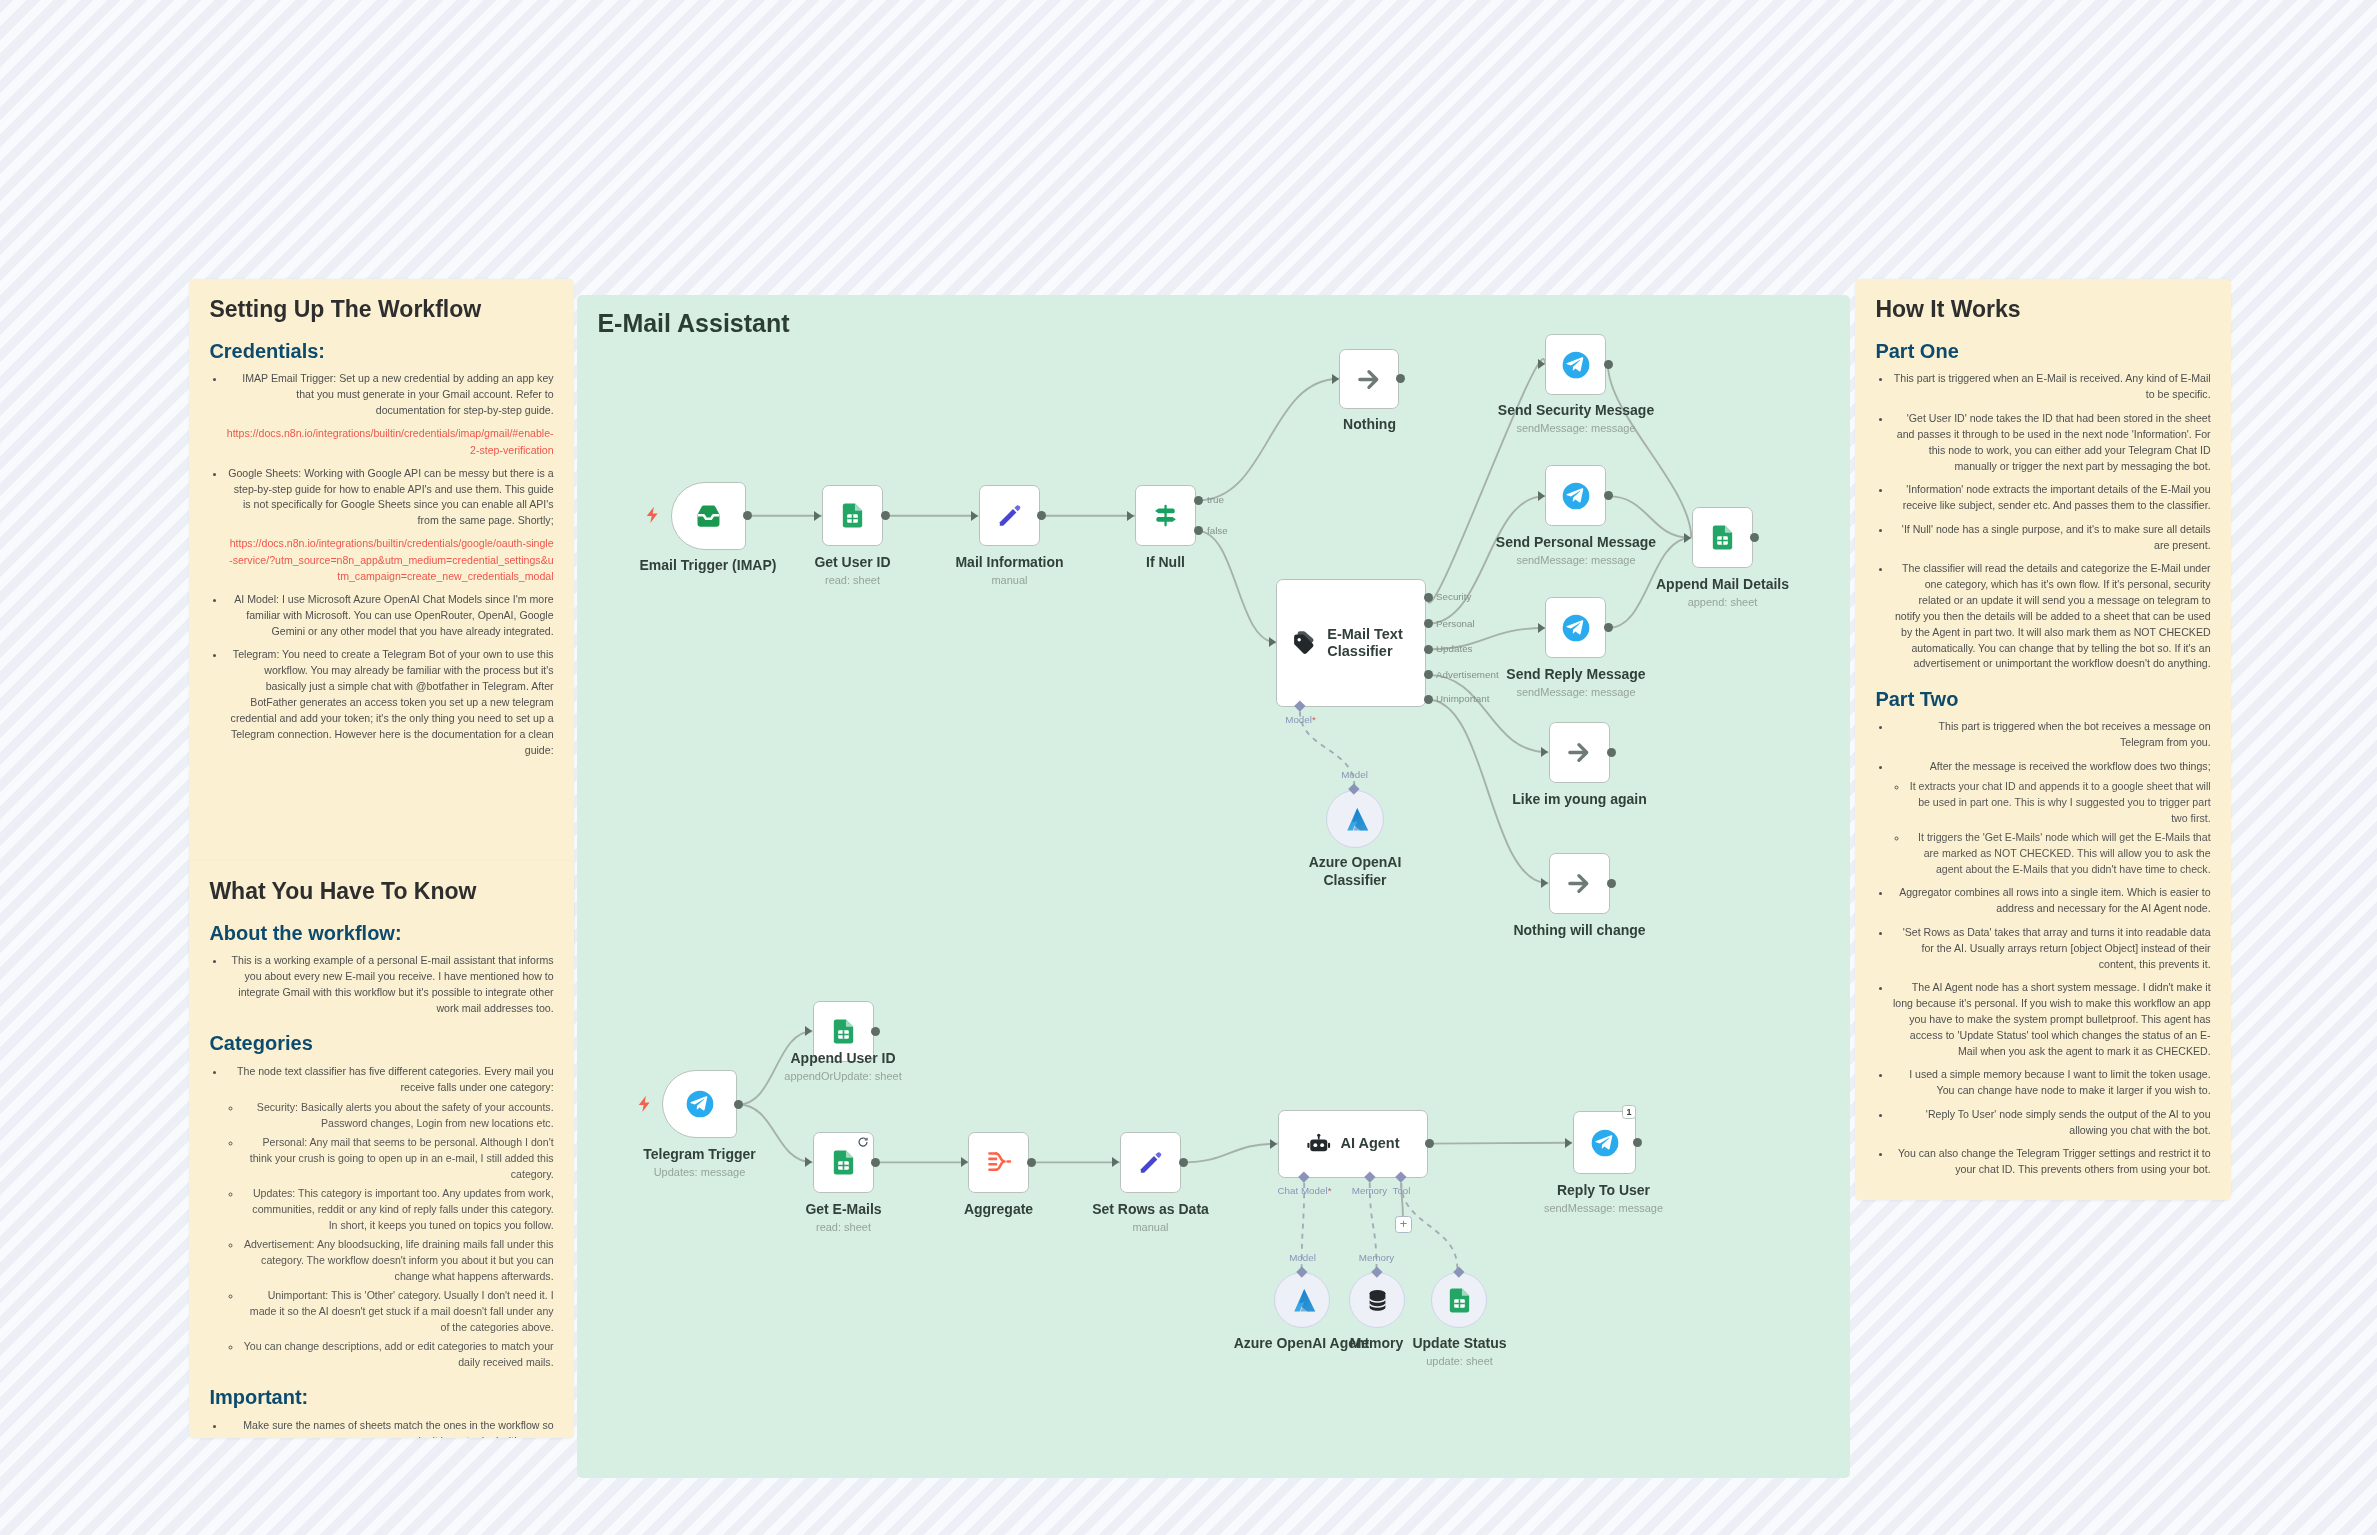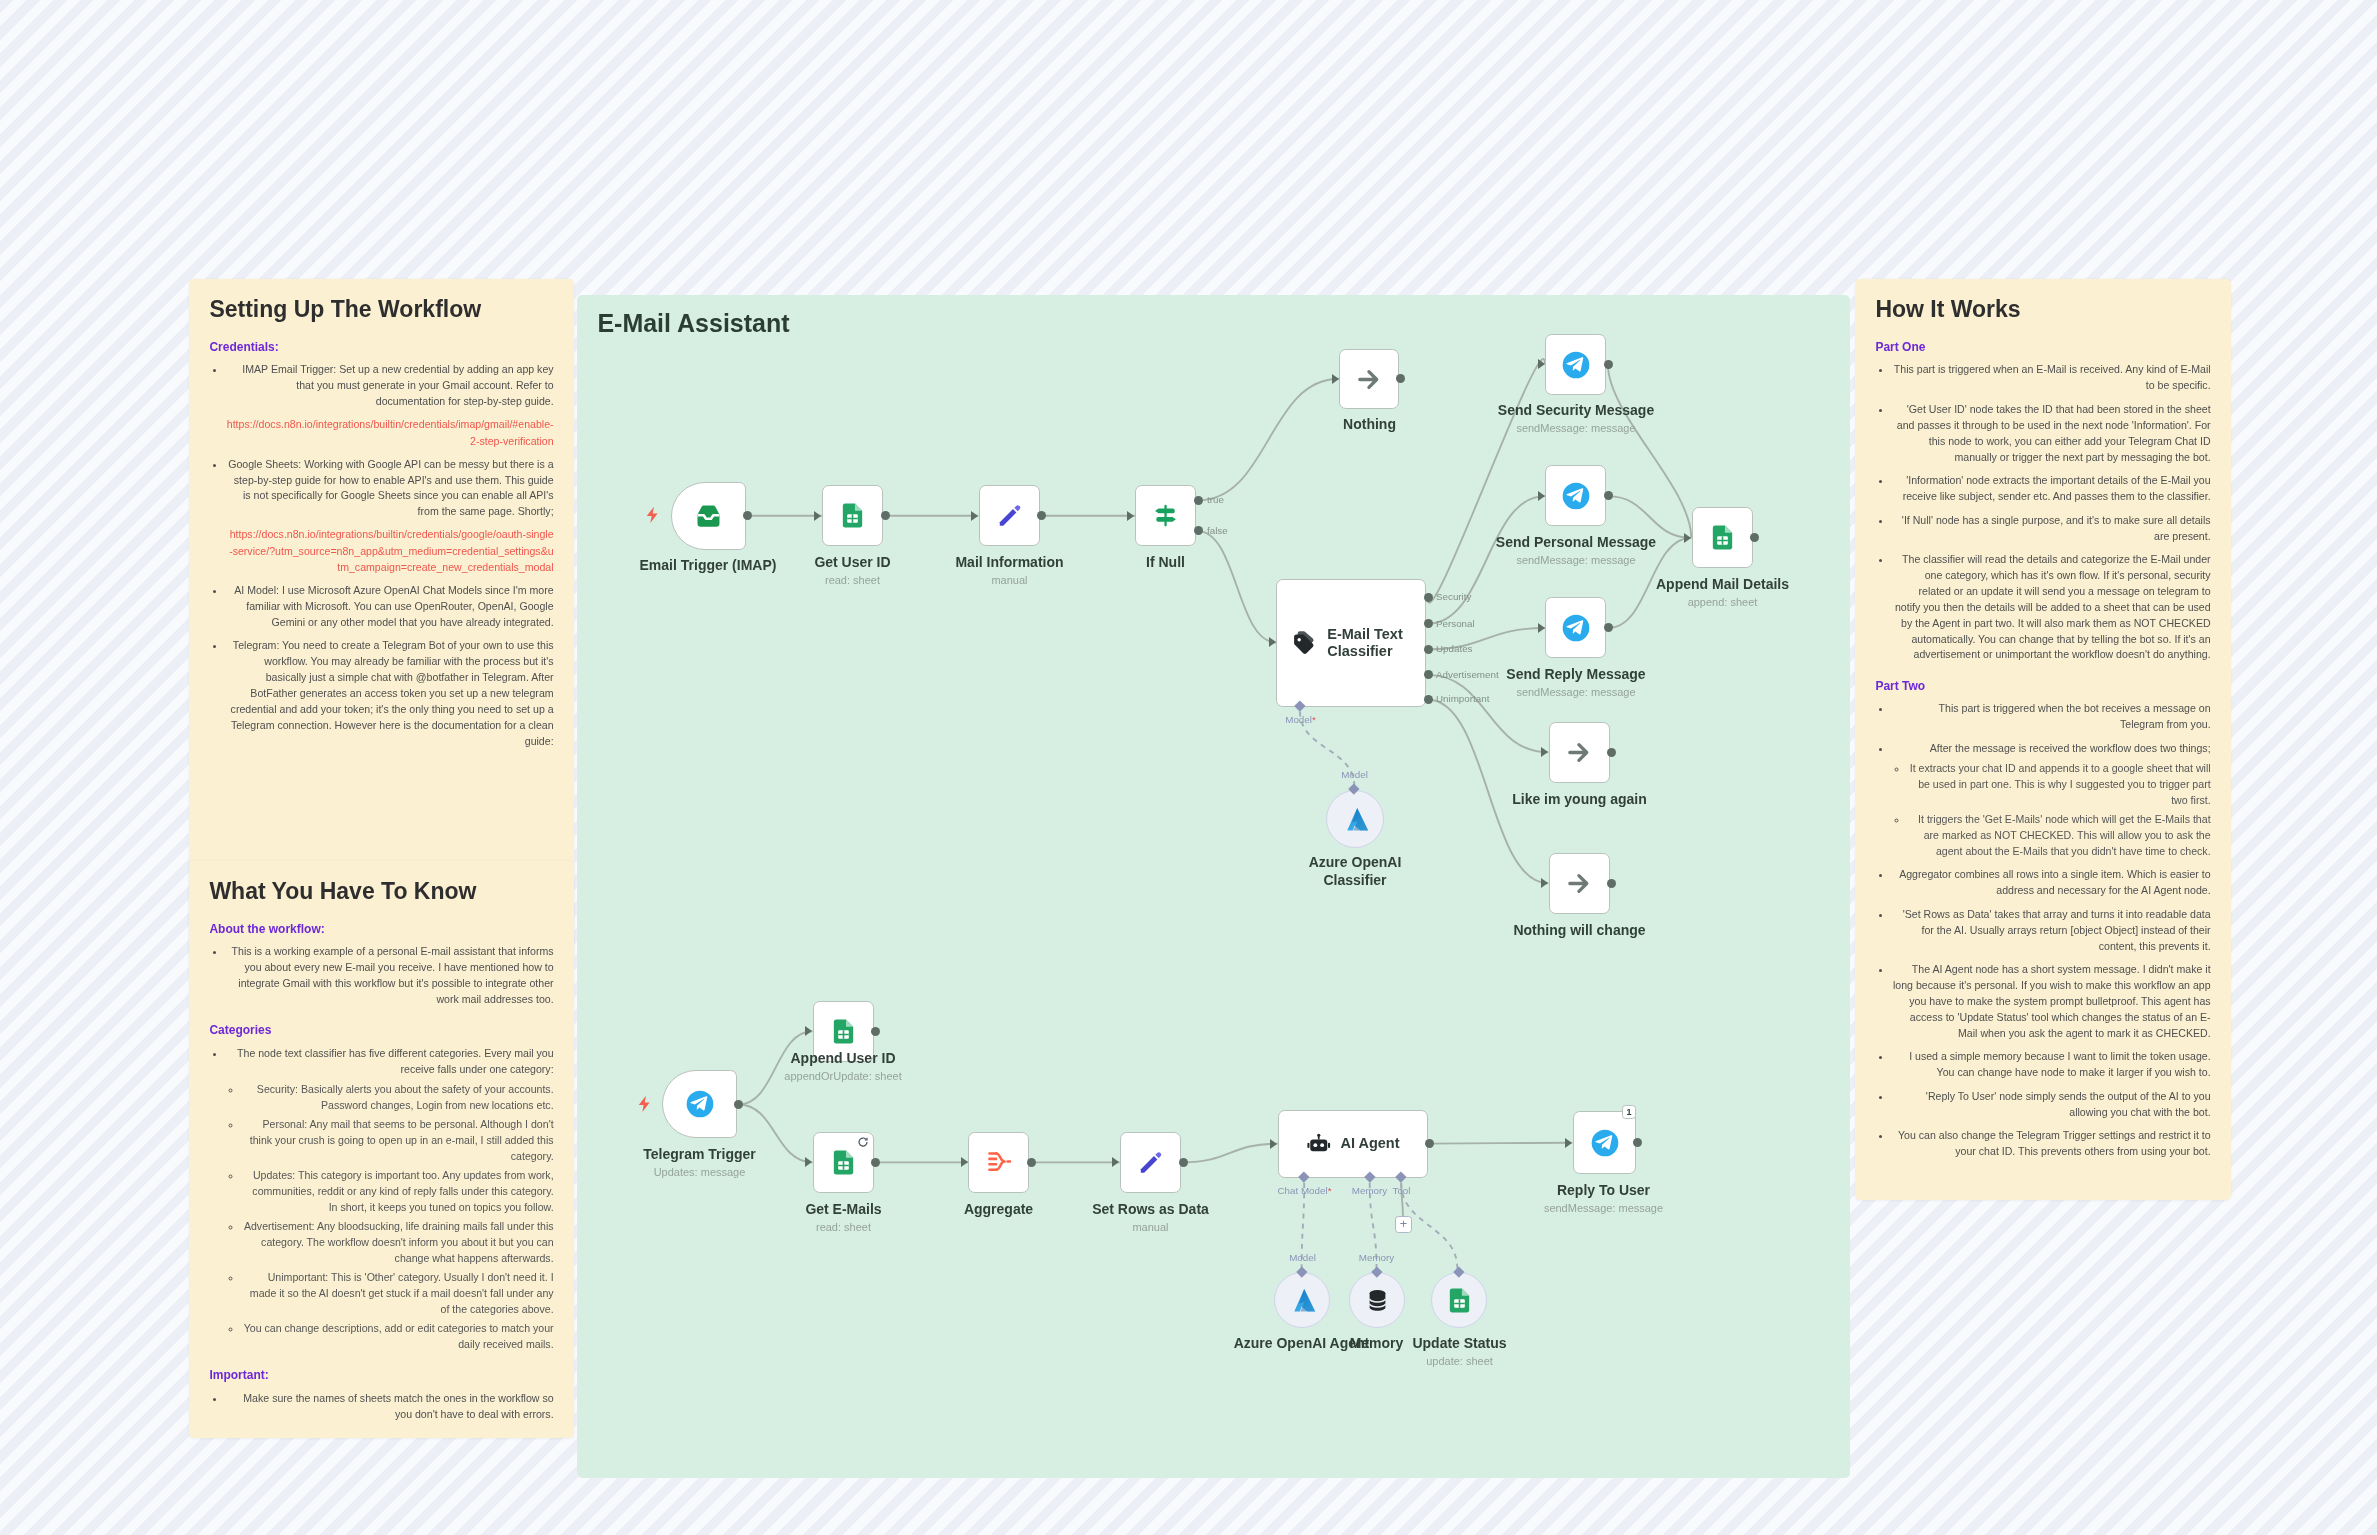--- a/index.html
+++ b/index.html
@@ -1,21 +1,21 @@
 <!DOCTYPE html>
 <html style="font-size:13.6px"><head>
 <meta charset="utf-8">
 <style>
   html,body{margin:0;padding:0;background:#f4f5f9;}
   #page{position:relative;width:2377px;height:1536px;overflow:hidden;
     font-family:"Liberation Sans",sans-serif;
     background:repeating-linear-gradient(135deg,#edeff6 0px,#edeff6 9.4px,#f9fafd 9.4px,#f9fafd 19px);}
   .note{position:absolute;background:#fbf1d2;border-radius:5.1px;padding:15.3px 20.4px;box-sizing:border-box;overflow:hidden;z-index:1;box-shadow:0 0.9px 2.6px rgba(0,0,0,.05);}
   .note-title{font-size:23px;font-weight:700;color:#2e2e2e;margin:1.7px 0 17px;}
-  .note h2{font-size:12px;font-weight:700;color:#6d28d9;margin:15.3px 0 8.5px;}
+  .note h2{font-size:20px;font-weight:700;color:#0c4a6e;margin:15.3px 0 8.5px;}
   .note ul{margin:0 0 1.7px 17px;padding:0;list-style:disc;}
   .note li{font-size:10.6px;line-height:1.5;color:#4f4f4f;margin:0 0 7.7px;text-align:right;}
   .note ul.sub{list-style:circle;margin:4.3px 0 2.6px 15.3px;}
   .note ul.sub li{margin:0 0 3.4px;color:#565656;}
   .note-link{color:#ef564d;word-break:break-all;margin:6px 0 1.7px;font-size:10.6px;line-height:1.55;}
   .green{position:absolute;background:#d7efe2;border-radius:5.1px;z-index:1;margin-top:16px;}
   .green h1{font-size:25px;font-weight:700;color:#2c3e34;margin:13.6px 0 0 20.4px;}
   #edges{position:absolute;left:0;top:0;z-index:2;pointer-events:none;}
   .edge{fill:none;stroke:#a6b1a9;stroke-width:2.2;}
   .edge.dashed{stroke-dasharray:6 6;stroke:#a2abb8;}

